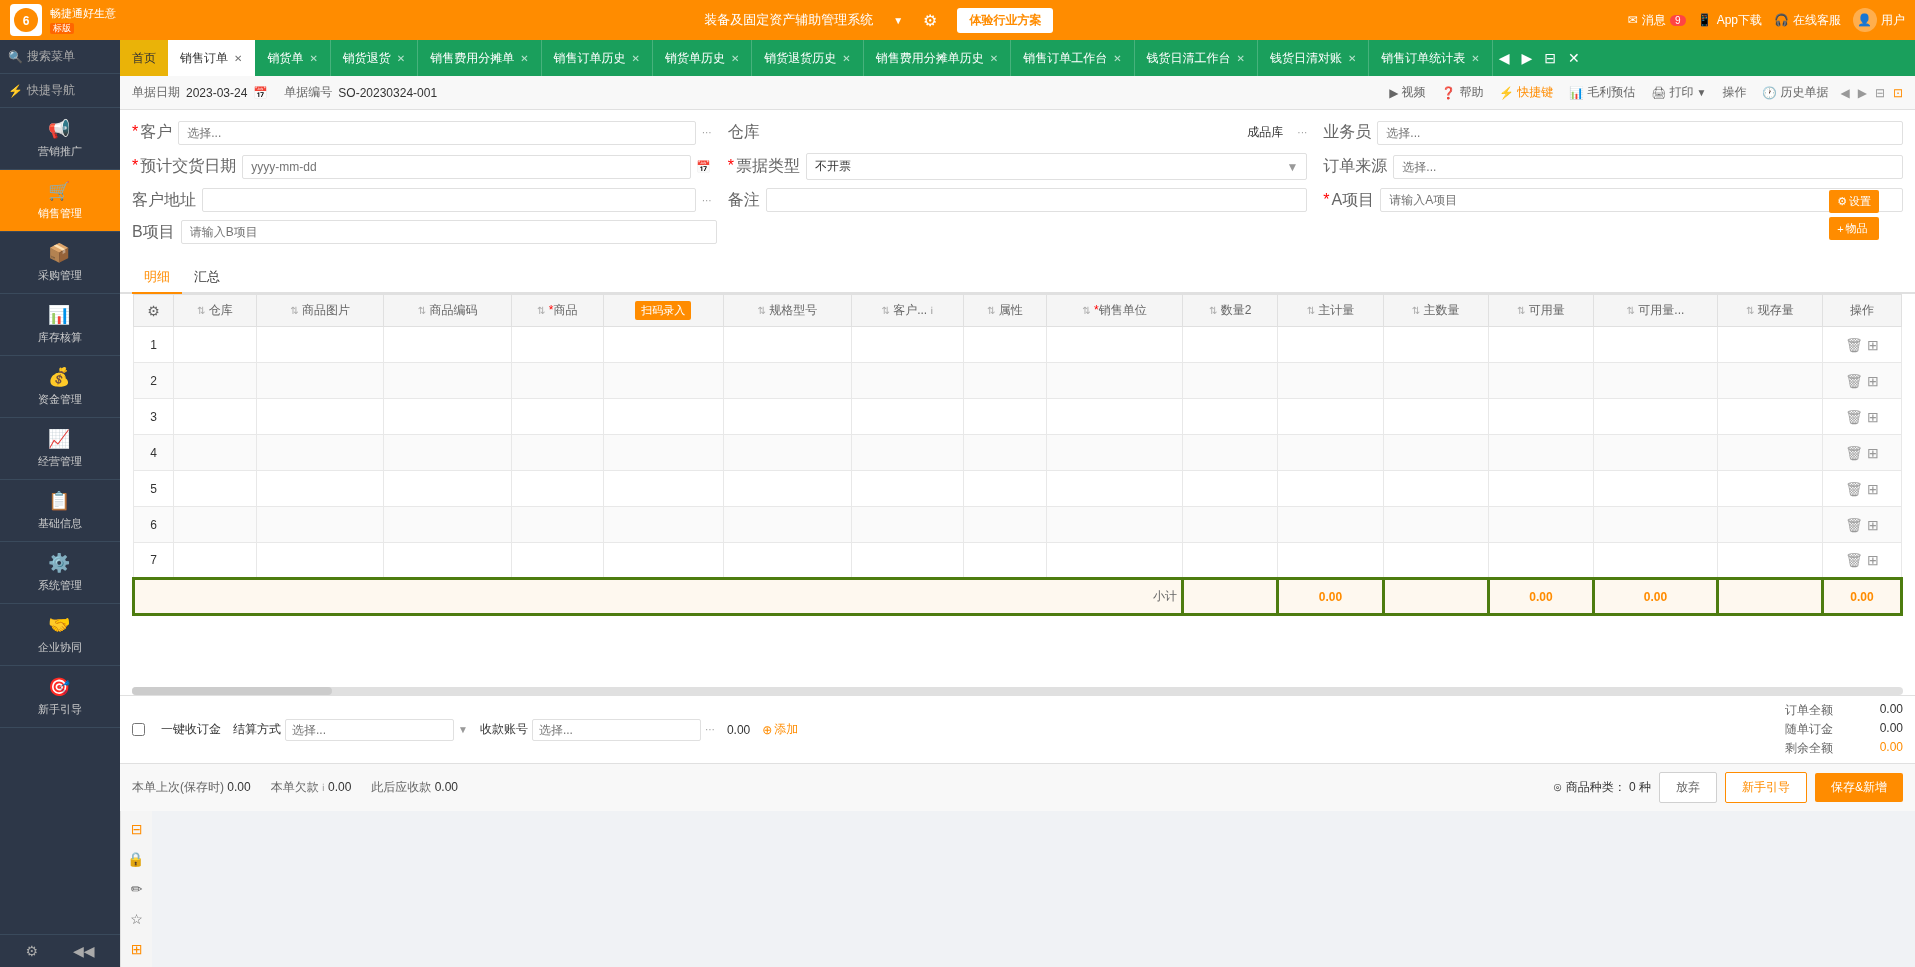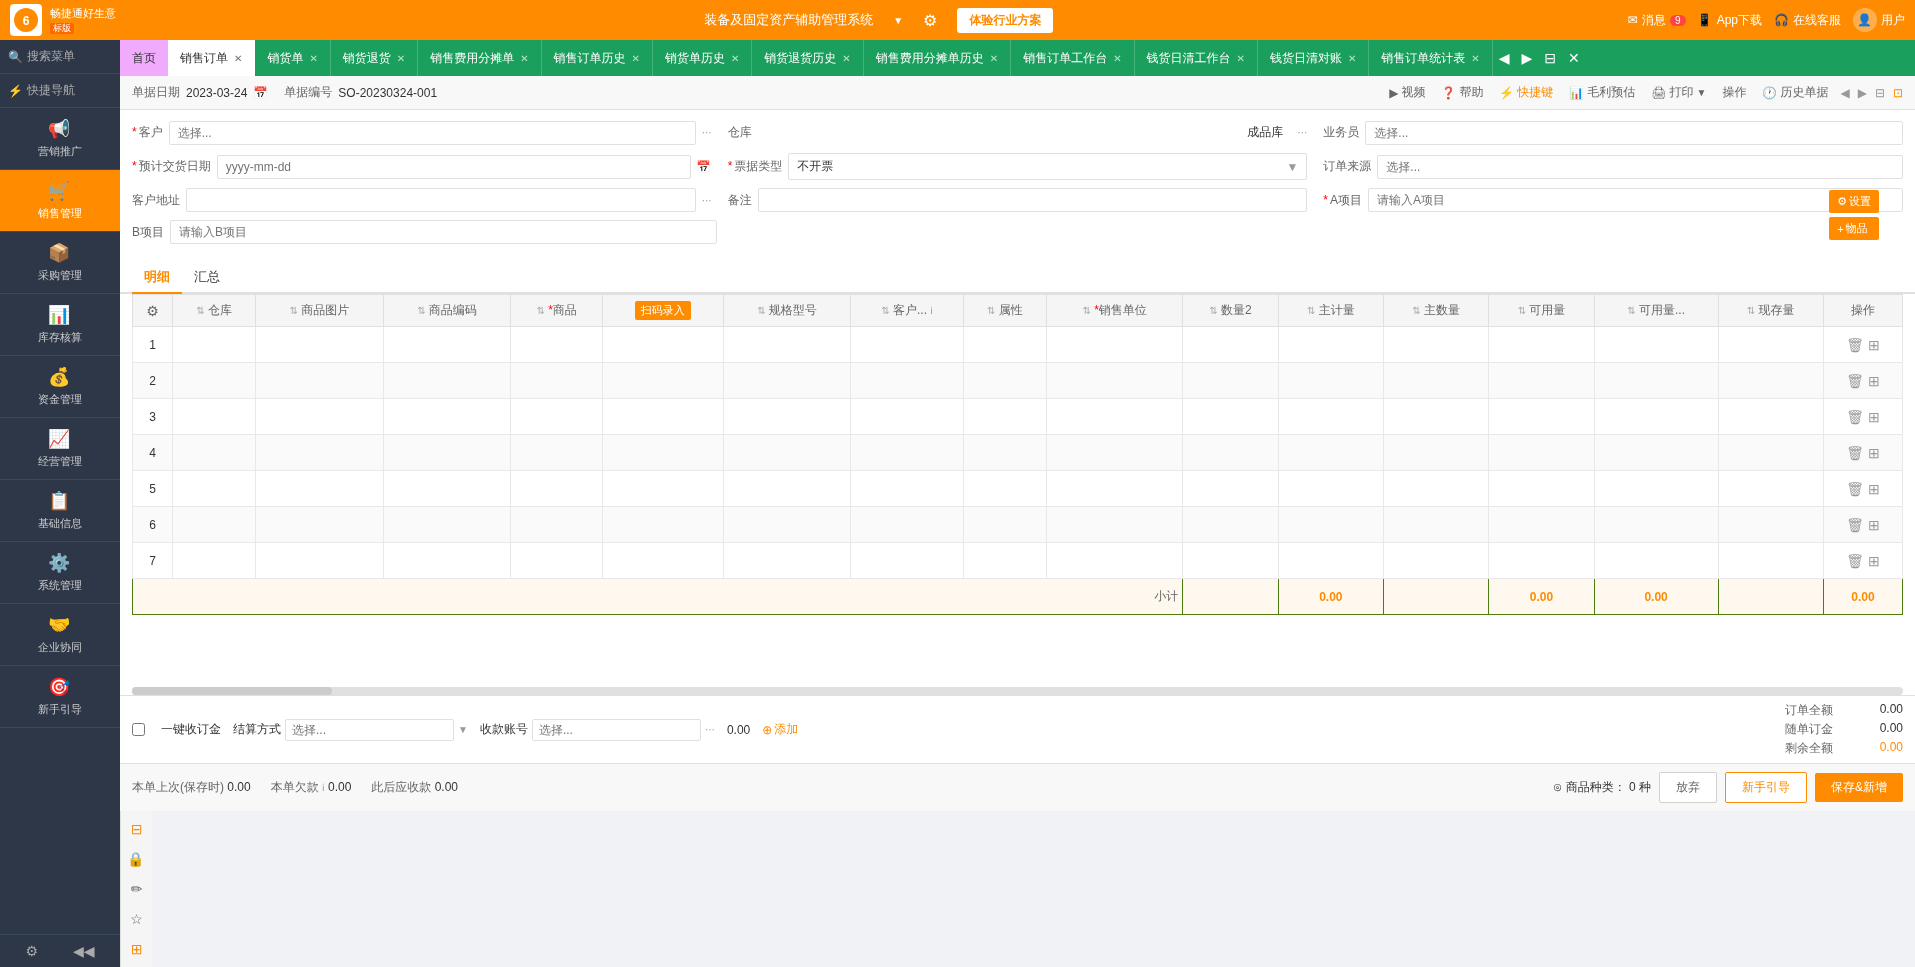--- a/index.html
+++ b/index.html
@@ -61,46 +61,46 @@
     .toolbar-label { color: #666; }
     .toolbar-value { color: #333; font-weight: 500; }
     .toolbar-right { display: flex; align-items: center; gap: 8px; font-size: 12px; color: #666; }
     .toolbar-btn { display: flex; align-items: center; gap: 3px; cursor: pointer; padding: 2px 4px; }
 
     
     .form-area { padding: 10px 12px; background: white; }
     .form-row { display: flex; align-items: center; margin-bottom: 8px; gap: 16px; }
     .form-field { display: flex; align-items: center; gap: 6px; flex: 1; }
     .form-field.required .field-label::before { content: '*'; color: red; margin-right: 2px; }
-    .field-label { font-size: 12px; color: #666; white-space: nowrap; }
+    .field-label { font-size: 16px; color: #666; white-space: nowrap; }
     .field-input { flex: 1; border: 1px solid #e0e0e0; border-radius: 2px; padding: 4px 8px; font-size: 12px; color: #999; outline: none; min-width: 80px; }
     .field-more { color: #999; font-size: 10px; cursor: pointer; }
     .field-select { display: flex; align-items: center; gap: 4px; border: 1px solid #e0e0e0; border-radius: 2px; padding: 4px 8px; font-size: 12px; cursor: pointer; background: white; flex: 1; }
     .field-select-arrow { margin-left: auto; color: #999; }
     .select-value { color: #333; }
 
     
     .detail-tabs { display: flex; border-bottom: 2px solid #e0e0e0; padding: 0 12px; background: white; }
     .detail-tab { padding: 6px 12px; font-size: 13px; cursor: pointer; border-bottom: 2px solid transparent; margin-bottom: -2px; }
-    .detail-tab.active { color: #ff8c00; border-bottom-color: #ff8c00; font-weight: bold; }
+    .detail-tab.active { color: #ff8c00; border-bottom-color: #ff8c00; font-weight: normal; }
 
     
     .data-table-wrapper { flex: 1; overflow: auto; padding: 0 12px; }
     .data-table { width: 100%; border-collapse: collapse; font-size: 12px; }
     .data-table th { background: #f5f5f5; border: 1px solid #e0e0e0; padding: 6px 4px; text-align: center; white-space: nowrap; font-weight: normal; color: #666; position: sticky; top: 0; z-index: 10; }
     .data-table td { border: 1px solid #e8e8e8; padding: 6px 4px; text-align: center; height: 36px; }
     .data-table tr:nth-child(even) td { background: #fafafa; }
     .scan-btn { background: #ff8c00; color: white; border: none; border-radius: 2px; padding: 2px 6px; font-size: 11px; cursor: pointer; }
     .th-gear { color: #666; font-size: 14px; cursor: pointer; }
     .sort-icon { color: #aaa; font-size: 10px; }
     .action-btns { display: flex; gap: 4px; justify-content: center; }
     .icon-btn { background: none; border: none; cursor: pointer; color: #999; font-size: 14px; }
 
     
-    .summary-row td { background: #fef8ef !important; color: #ff8c00; font-weight: bold; font-size: 12px; border: 1px solid #4d7c0f; padding: 6px 4px; }
+    .summary-row td { background: #fef8ef !important; color: #ff8c00; font-weight: bold; font-size: 12px; border: 3px solid #4d7c0f; padding: 6px 4px; }
 
     
     .scroll-track { height: 8px; background: #e0e0e0; margin: 0 12px; border-radius: 4px; position: relative; }
     .scroll-thumb { width: 200px; height: 8px; background: #ccc; border-radius: 4px; position: absolute; left: 0; }
 
     
     .payment-area { padding: 6px 12px; background: white; border-top: 1px solid #e0e0e0; display: flex; align-items: center; gap: 12px; }
     .payment-checkbox { display: flex; align-items: center; gap: 16px; font-size: 12px; cursor: pointer; }
     .payment-field { display: flex; align-items: center; gap: 4px; font-size: 12px; }
     .payment-select { border: 1px solid #e0e0e0; border-radius: 2px; padding: 3px 6px; font-size: 12px; color: #999; min-width: 80px; }
@@ -120,21 +120,21 @@
     .discard-btn { border: 1px solid #d0d0d0; background: white; padding: 6px 16px; border-radius: 2px; cursor: pointer; font-size: 12px; color: #666; }
     .save-draft-btn { border: 1px solid #ff8c00; background: white; color: #ff8c00; padding: 6px 16px; border-radius: 2px; cursor: pointer; font-size: 12px; }
     .save-new-btn { background: #ff8c00; color: white; border: none; padding: 6px 16px; border-radius: 2px; cursor: pointer; font-size: 12px; }
 
     
     .right-panel { width: 32px; background: #f5f5f5; border-left: 1px solid #e0e0e0; display: flex; flex-direction: column; align-items: center; padding: 4px 0; gap: 2px; }
     .right-panel-btn { width: 28px; height: 28px; display: flex; align-items: center; justify-content: center; cursor: pointer; border-radius: 2px; color: #666; font-size: 14px; }
     .right-panel-btn.active { color: #ff8c00; }
 
     .home-tab { background: none; color: white; border: none; padding: 0 12px; height: 36px; font-size: 12px; cursor: pointer; }
-    .home-tab.active-tab { background: #f0abfc; color: #333; text-align: center; }
+    .home-tab.active-tab { background: #eab308; color: #333; text-align: center; }
   </style>
 </head>
 <body>
 
 <div class="top-header">
   <div class="logo-area">
     <div class="logo-icon">
       <svg viewBox="0 0 28 28" fill="none">
         <circle cx="14" cy="14" r="12" fill="#ff8c00"></circle>
         <text x="14" y="19" text-anchor="middle" fill="white" font-size="12" font-weight="bold">6</text>

